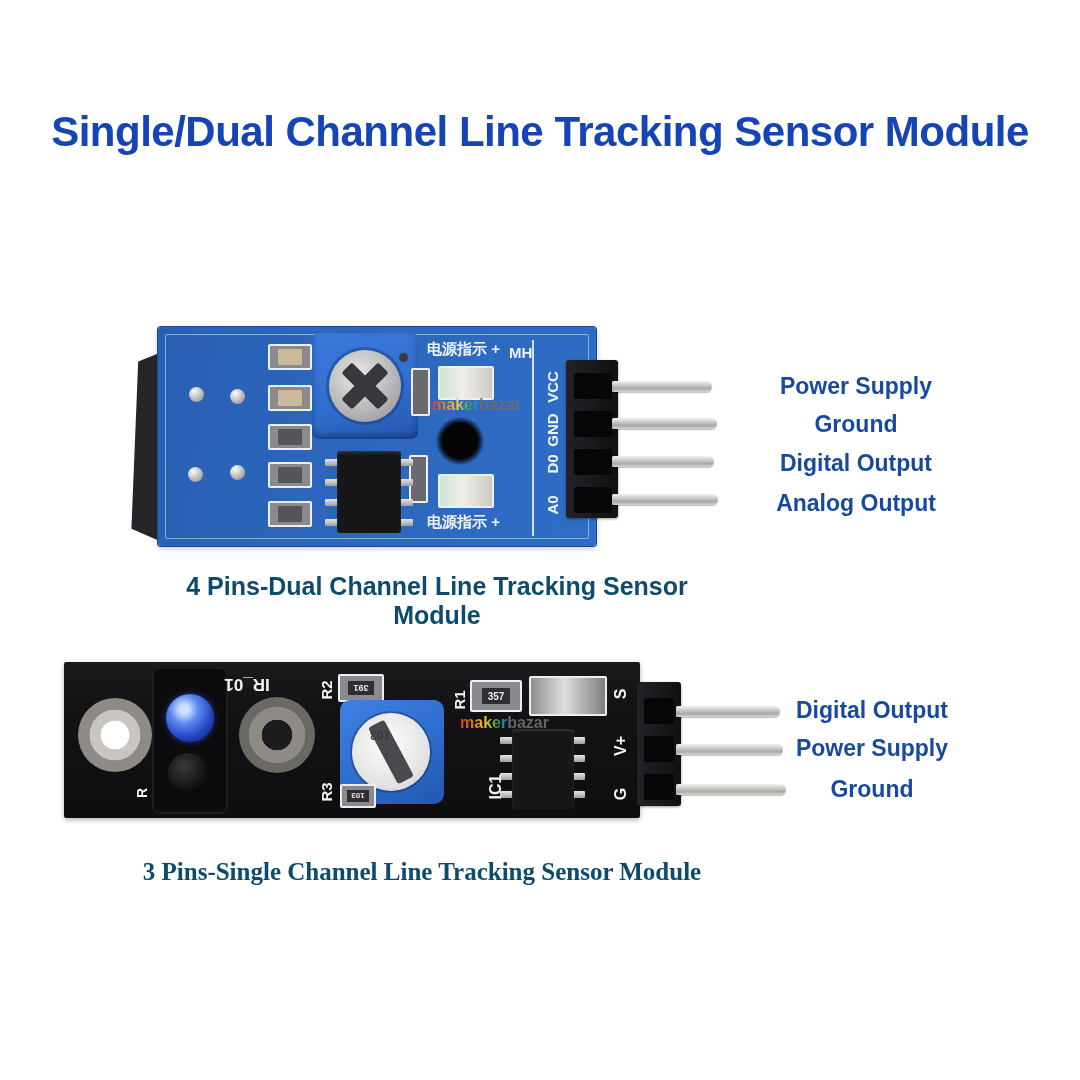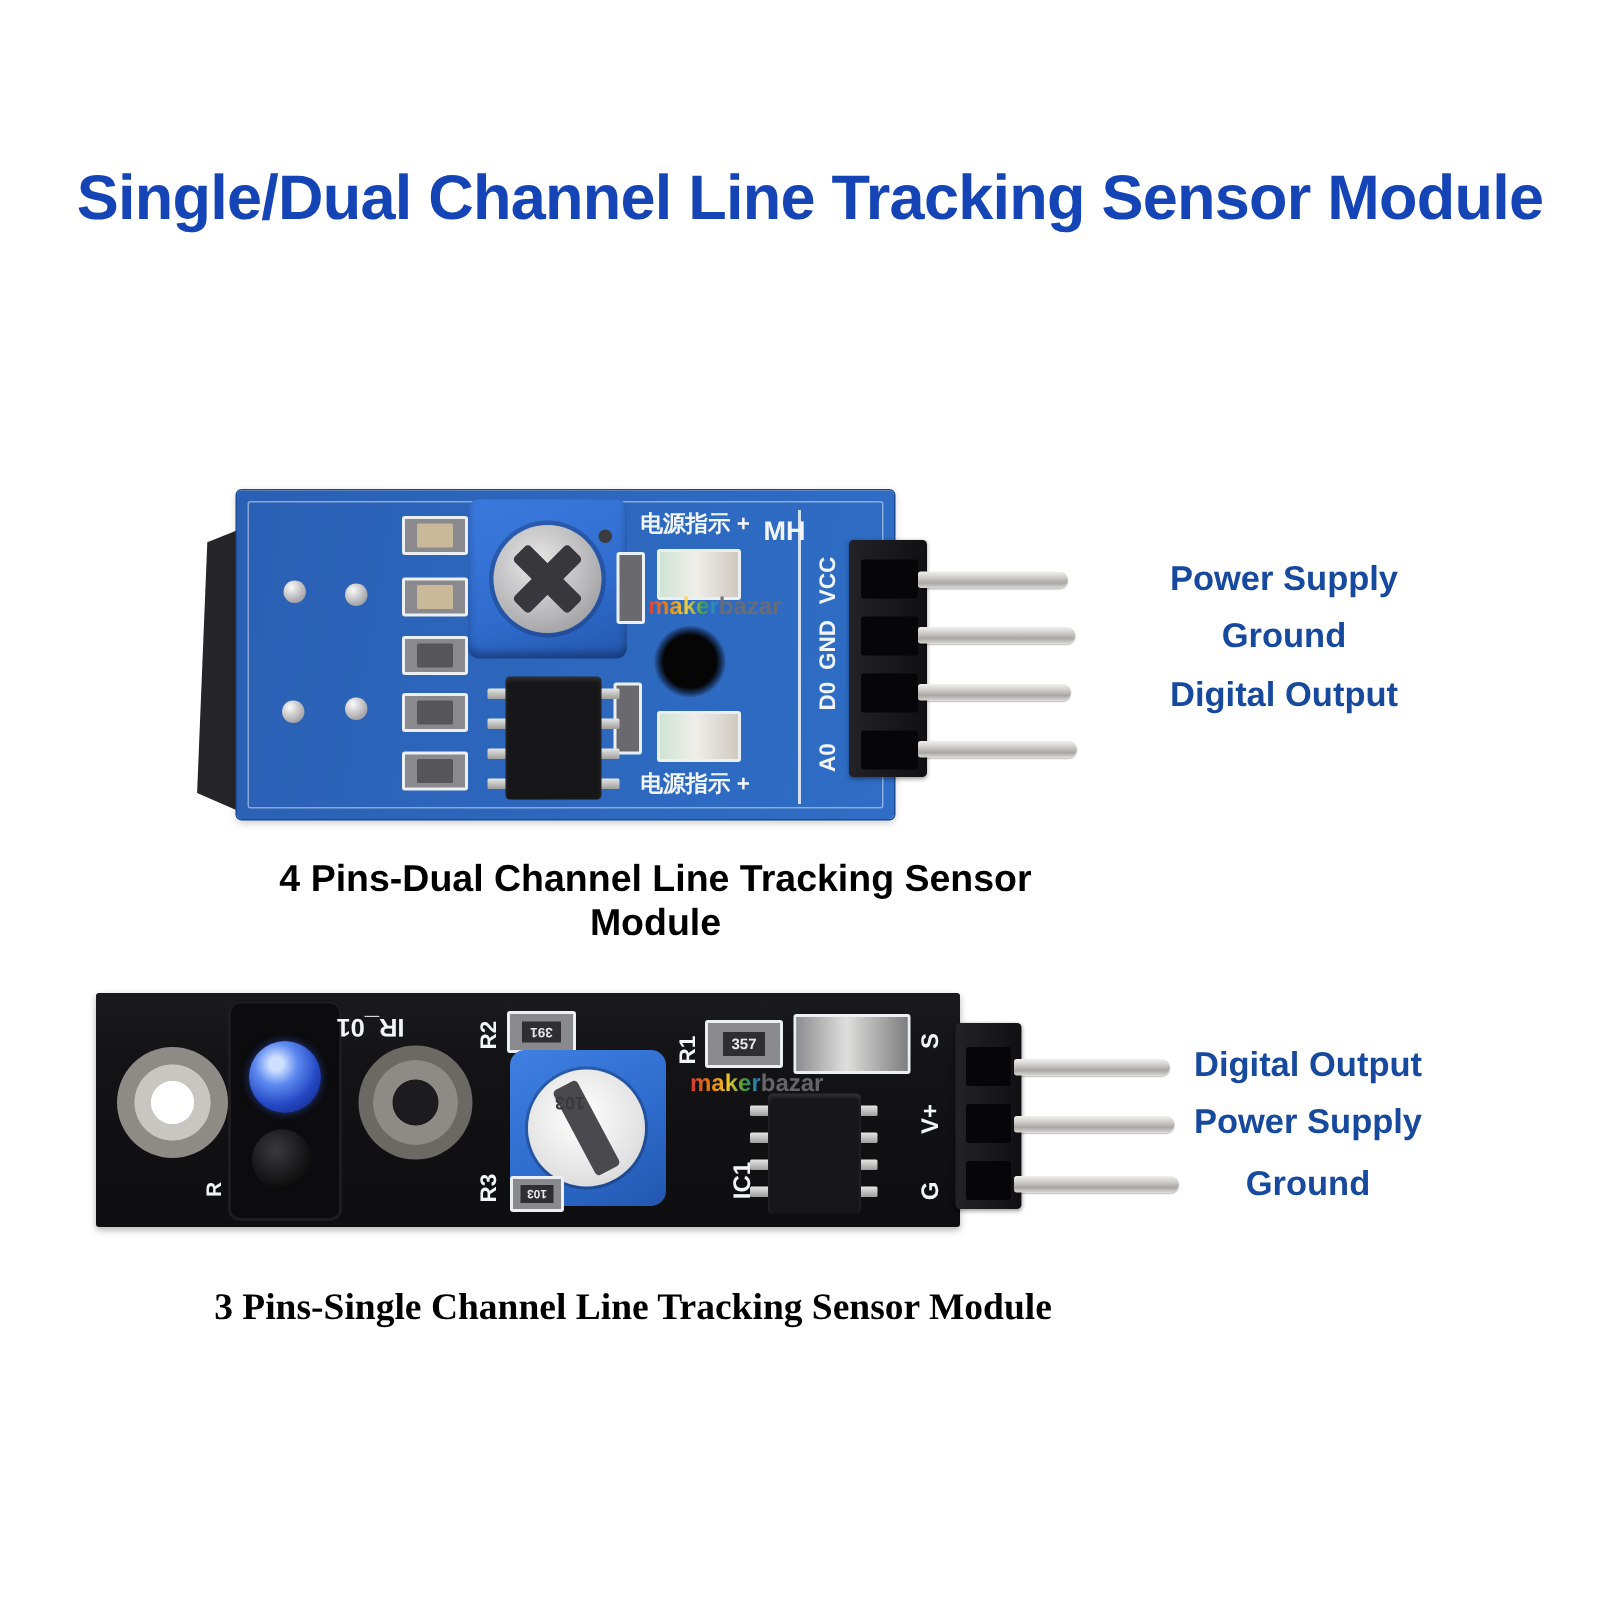--- a/index.html
+++ b/index.html
@@ -3,21 +3,21 @@
 <meta charset="utf-8">
 <style>
   html,body{margin:0;padding:0;background:#fff;}
   .canvas{position:relative;width:1080px;height:1080px;background:#ffffff;overflow:hidden;
           font-family:"Liberation Sans", sans-serif;}
   .abs{position:absolute;}
 
   
   .title{left:0;top:108px;width:1080px;text-align:center;font-size:42px;font-weight:bold;
          color:#1444b5;letter-spacing:-0.5px;}
-  .caption{font-size:25px;font-weight:bold;color:#000000;text-align:center;}
+  .caption{font-size:25px;font-weight:bold;color:#0c4a6e;text-align:center;}
   .pinlabel{width:220px;text-align:center;font-size:23px;font-weight:bold;color:#17499e;
             transform:translateY(-50%);}
 
   
   .pin{height:11px;border-radius:2px 6px 6px 2px;
        background:linear-gradient(180deg,#f0f0ee 0%,#cfcecb 35%,#a8a7a4 70%,#d8d7d4 100%);
        box-shadow:0 1px 1px rgba(0,0,0,.25);}
   .socket{background:#060608;border-radius:2px;}
   .solder{width:15px;height:15px;border-radius:50%;
           background:radial-gradient(circle at 35% 30%,#fafafa,#b9b9bc 55%,#84848a 100%);}
@@ -118,21 +118,21 @@
       </div>
 
     <div class="abs pot"></div>
     <div class="abs dial">
       <div class="abs dialbar" style="transform:translate(-50%,-50%) rotate(45deg);"></div>
       <div class="abs dialbar" style="transform:translate(-50%,-50%) rotate(-45deg);"></div>
     </div>
     <div class="abs" style="left:399px;top:353px;width:9px;height:9px;border-radius:50%;background:#3c3c40;"></div>
 
     <div class="abs" style="left:427px;top:340px;font-size:15px;font-weight:bold;color:#f2f5f8;white-space:nowrap;">电源指示 +</div>
-    <div class="abs" style="left:509px;top:344px;font-size:18px;font-weight:bold;color:#f2f5f8;">MH</div>
+    <div class="abs" style="left:509px;top:344px;font-size:15px;font-weight:bold;color:#f2f5f8;">MH</div>
     <div class="abs" style="left:427px;top:513px;font-size:15px;font-weight:bold;color:#f2f5f8;white-space:nowrap;">电源指示 +</div>
 
     <div class="abs silkbox led" style="left:438px;top:366px;width:52px;height:30px;">
         <div class="lens"></div>
       </div>
     <div class="abs silkbox led" style="left:438px;top:474px;width:52px;height:30px;">
         <div class="lens"></div>
       </div>
     <div class="abs silkbox" style="left:411px;top:368px;width:15px;height:44px;background:#6a6a6e;"></div>
     <div class="abs silkbox" style="left:409px;top:455px;width:15px;height:44px;background:#6a6a6e;"></div>
@@ -165,20 +165,21 @@
     </div>
     <div class="abs pin" style="left:612px;top:381px;width:100px;"></div>
     <div class="abs pin" style="left:612px;top:418px;width:105px;"></div>
     <div class="abs pin" style="left:612px;top:456px;width:102px;"></div>
     <div class="abs pin" style="left:612px;top:494px;width:106px;"></div>
   </div>
 
   <div class="abs pinlabel" style="left:746px;top:386px;">Power Supply</div>
   <div class="abs pinlabel" style="left:746px;top:424px;">Ground</div>
   <div class="abs pinlabel" style="left:746px;top:463px;">Digital Output</div>
+  <div class="abs pinlabel" style="left:746px;top:503px;">Analog Output</div>
 
   <div class="abs caption" style="left:157px;top:572px;width:560px;">4 Pins-Dual Channel Line Tracking Sensor Module</div>
 
   <div>
     <div class="abs pcb-black"></div>
 
     <div class="abs ring" style="left:78px;top:698px;width:74px;height:74px;
          background:radial-gradient(circle,#ffffff 0 27%,#c9c6c1 28% 48%,#8e8b86 49% 74%,#55534f 75% 88%,rgba(0,0,0,0) 89%);"></div>
 
     <div class="abs tcrt"></div>

